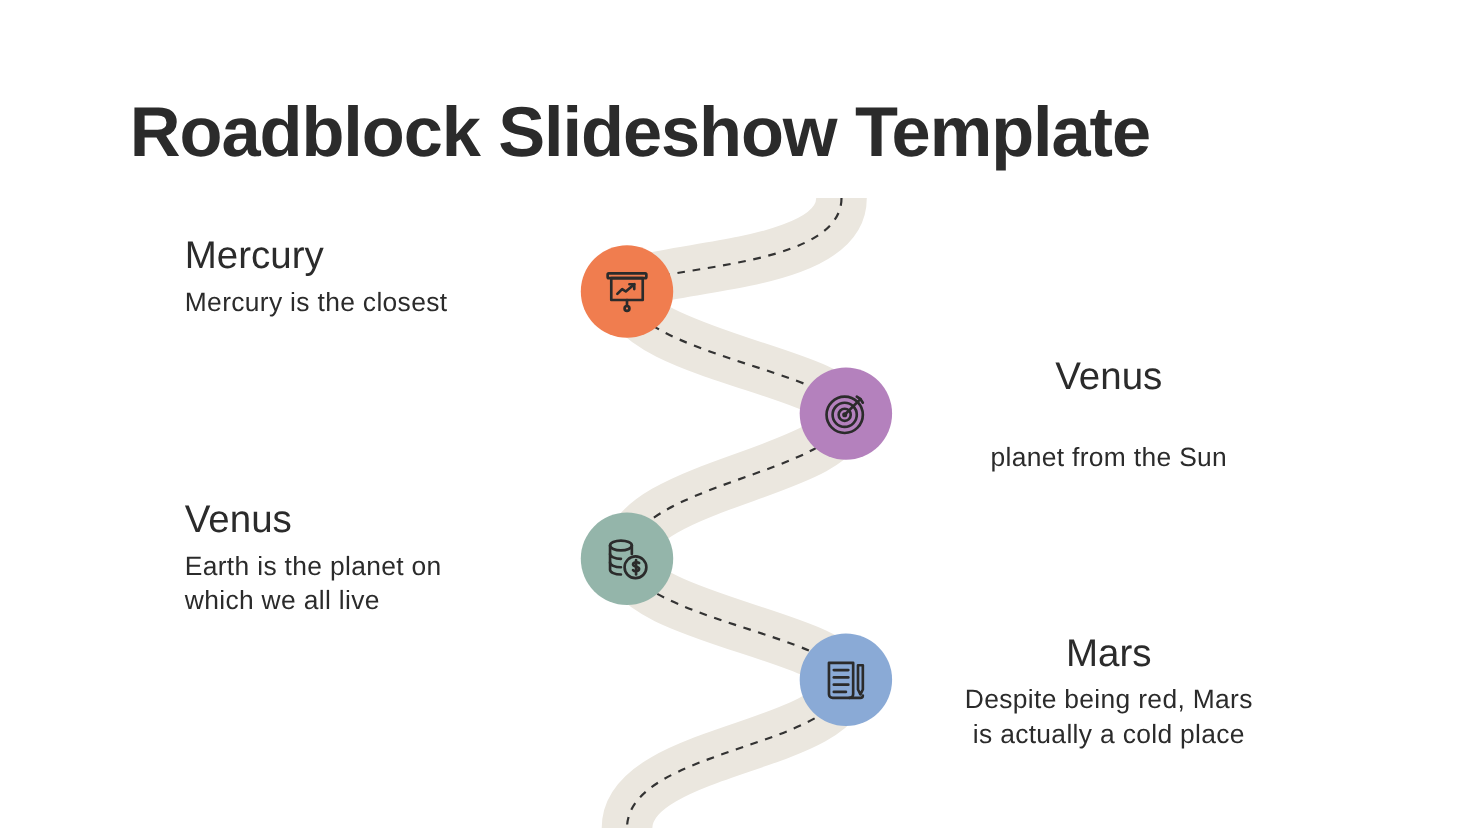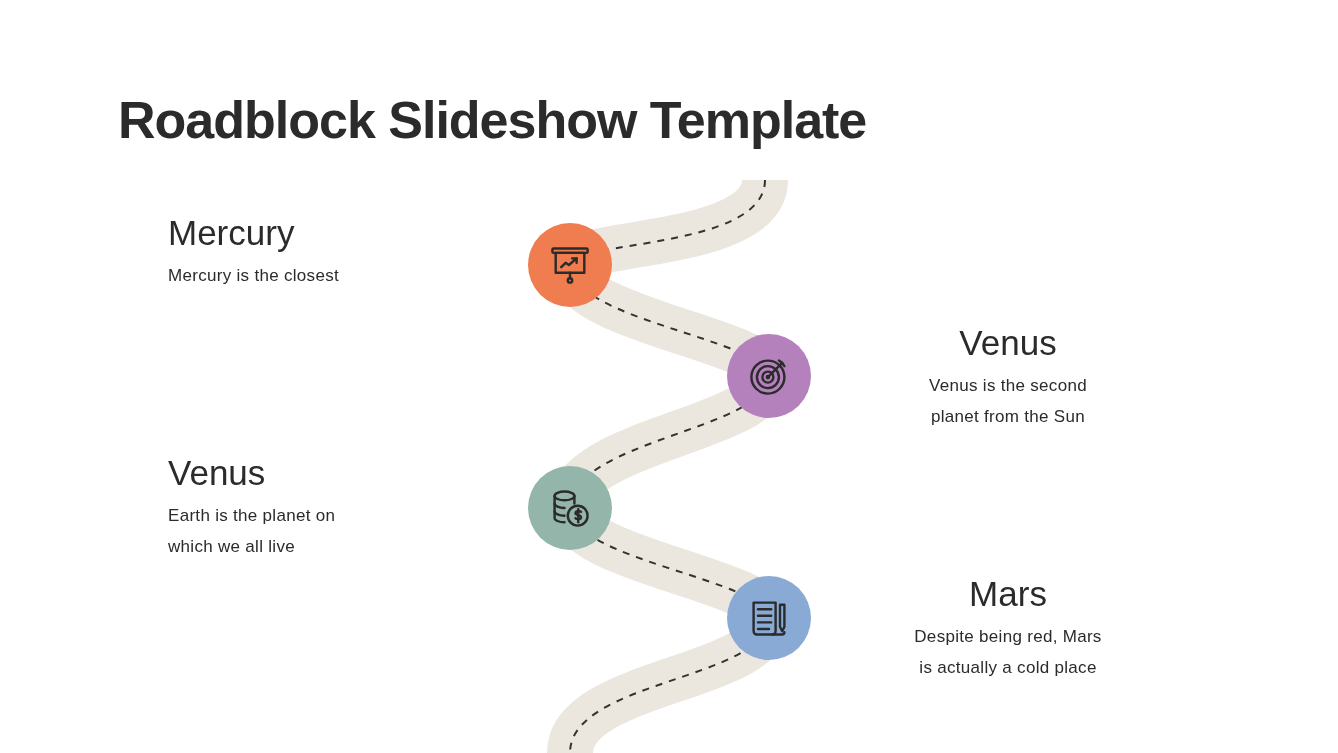--- a/index.html
+++ b/index.html
@@ -1,25 +1,25 @@
 <!DOCTYPE html>
 <html><head>
 <meta charset="utf-8">
 <style>
   html, body { margin: 0; padding: 0; background: #ffffff; }
   body { width: 1338px; height: 753px; position: relative; overflow: hidden; font-family: "Liberation Sans", sans-serif; color: #2b2b2b; }
-  .title { position: absolute; left: 118px; top: 78px; font-size: 52px; font-weight: bold; letter-spacing: -1px; color: #2b2b2b; margin: 0; line-height: 84px; white-space: nowrap; }
+  .title { position: absolute; left: 118px; top: 78px; font-size: 64px; font-weight: bold; letter-spacing: -1px; color: #2b2b2b; margin: 0; line-height: 84px; white-space: nowrap; }
   .road { position: absolute; left: 0; top: 0; width: 1338px; height: 753px; }
   .node { position: absolute; width: 84px; height: 84px; border-radius: 50%; display: flex; align-items: center; justify-content: center; }
   .node svg { width: 44px; height: 44px; }
   .item { position: absolute; width: 320px; }
   .item.left { text-align: left; }
   .item.right { text-align: center; }
   .item h2 { margin: 0; font-size: 35px; font-weight: normal; line-height: 42px; color: #2b2b2b; }
-  .item p { margin: 6px 0 0 0; font-size: 17px; line-height: 31px; color: #2b2b2b; letter-spacing: 0.3px; }
+  .item p { margin: 6px 0 0 0; font-size: 24px; line-height: 31px; color: #2b2b2b; letter-spacing: 0.3px; }
 </style>
 </head>
 <body>
 
 <h1 class="title">Roadblock Slideshow Template</h1>
 
 <svg class="road" viewBox="0 0 1338 753">
   <path d="M 765 180 C 765 250, 570 240, 570 265 C 570 320, 768 340, 768 376 C 768 430, 570 440, 570 508 C 570 560, 768 580, 768 618 C 768 680, 570 680, 570 753" fill="none" stroke="#ebe7df" stroke-width="46" stroke-linecap="butt"></path>
   <path d="M 765 180 C 765 250, 570 240, 570 265 C 570 320, 768 340, 768 376 C 768 430, 570 440, 570 508 C 570 560, 768 580, 768 618 C 768 680, 570 680, 570 753" fill="none" stroke="#333333" stroke-width="2" stroke-dasharray="7 7"></path>
 </svg>
@@ -34,21 +34,21 @@
     <rect x="7" y="9" width="26" height="18"></rect>
     <line x1="20" y1="27" x2="20" y2="32"></line>
     <circle cx="20" cy="34" r="2"></circle>
     <polyline points="12,22 16,18 19,20 26,14"></polyline>
     <polyline points="22,14 26,14 26,18"></polyline>
   </svg>
 </div>
 
 <div class="item right" style="left:848px; top:322px;">
   <h2>Venus</h2>
-  <p><span>Venus is the second</span><br><span>planet from the Sun</span></p>
+  <p><br><span>planet from the Sun</span></p>
 </div>
 <div class="node" style="left:727px; top:334px; background:#b481bd;">
   <svg viewBox="0 0 40 40" fill="none" stroke="#2b2b2b" stroke-width="2.2" stroke-linecap="round">
     <circle cx="19" cy="21" r="15"></circle>
     <circle cx="19" cy="21" r="10"></circle>
     <circle cx="19" cy="21" r="5"></circle>
     <circle cx="19" cy="21" r="1" fill="#2b2b2b"></circle>
     <line x1="19" y1="21" x2="32" y2="8"></line>
     <polyline points="29,6 32,8 34,11"></polyline>
   </svg>

